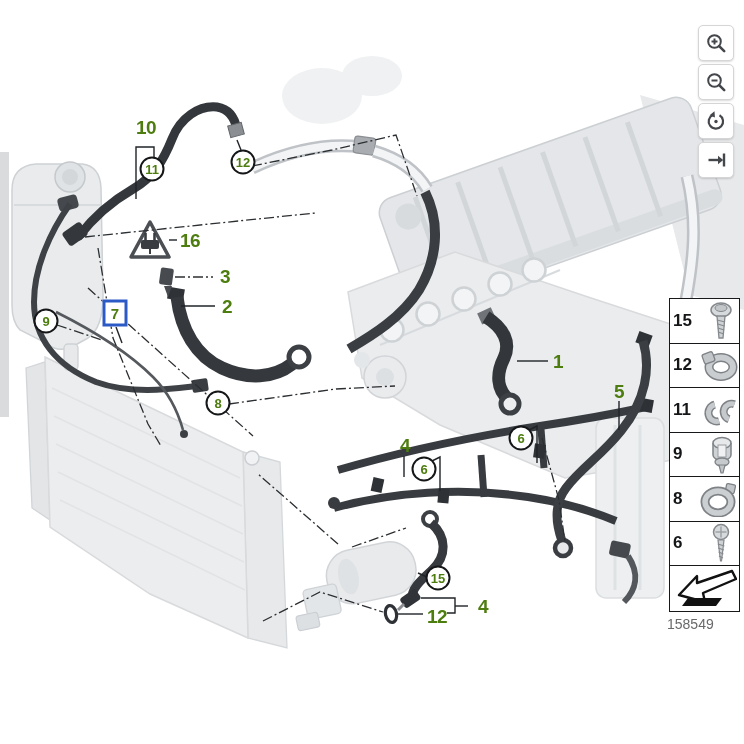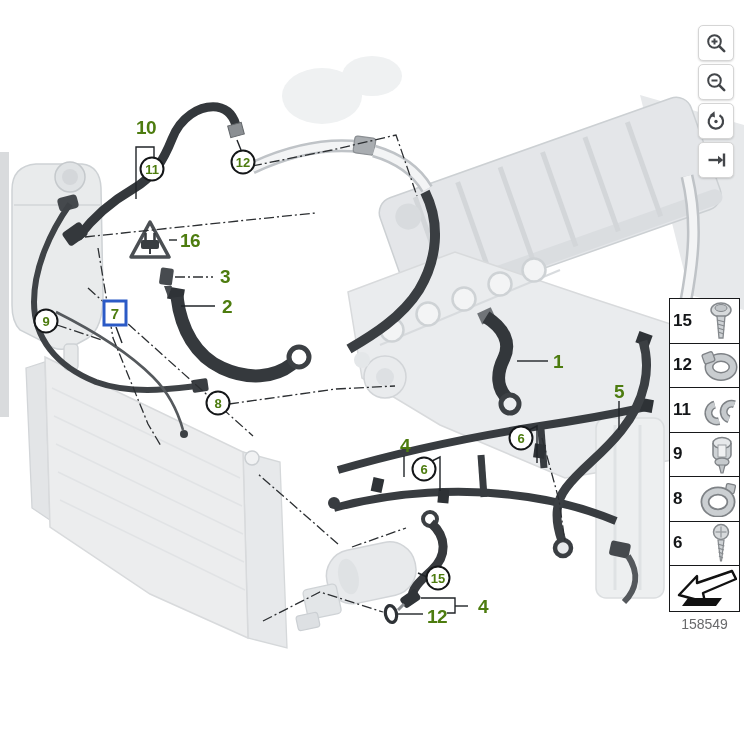--- a/index.html
+++ b/index.html
@@ -23,21 +23,21 @@
   .toolbar-btn svg { display:block; }
 
   
   .legend { position:absolute; left:669px; top:298px; width:71px; border:1.6px solid #17181a;
             background:#fff; z-index:6; box-sizing:border-box; }
   .legend-row { height:44.5px; border-bottom:1.4px solid #17181a; display:flex; align-items:center;
                 justify-content:space-between; padding:0 1px 0 3px; box-sizing:border-box;
                 background:#fff; cursor:pointer; }
   .legend-row:last-child { border-bottom:none; justify-content:center; }
   .legend-num { font-size:17px; font-weight:bold; color:#141618; }
-  .diagram-number { position:absolute; left:667px; top:616px; width:75px; text-align:center;
+  .diagram-number { position:absolute; left:667px; top:616px; width:75px; 
                     font-size:14px; color:#68696b; z-index:6; }
 </style>
 </head>
 <body>
 
 <div class="stage">
 
   <svg class="svg-layer" width="744" height="744" viewBox="0 0 744 744">
 
     <rect x="0" y="152" width="9" height="265" fill="#d9dbdd"></rect>

